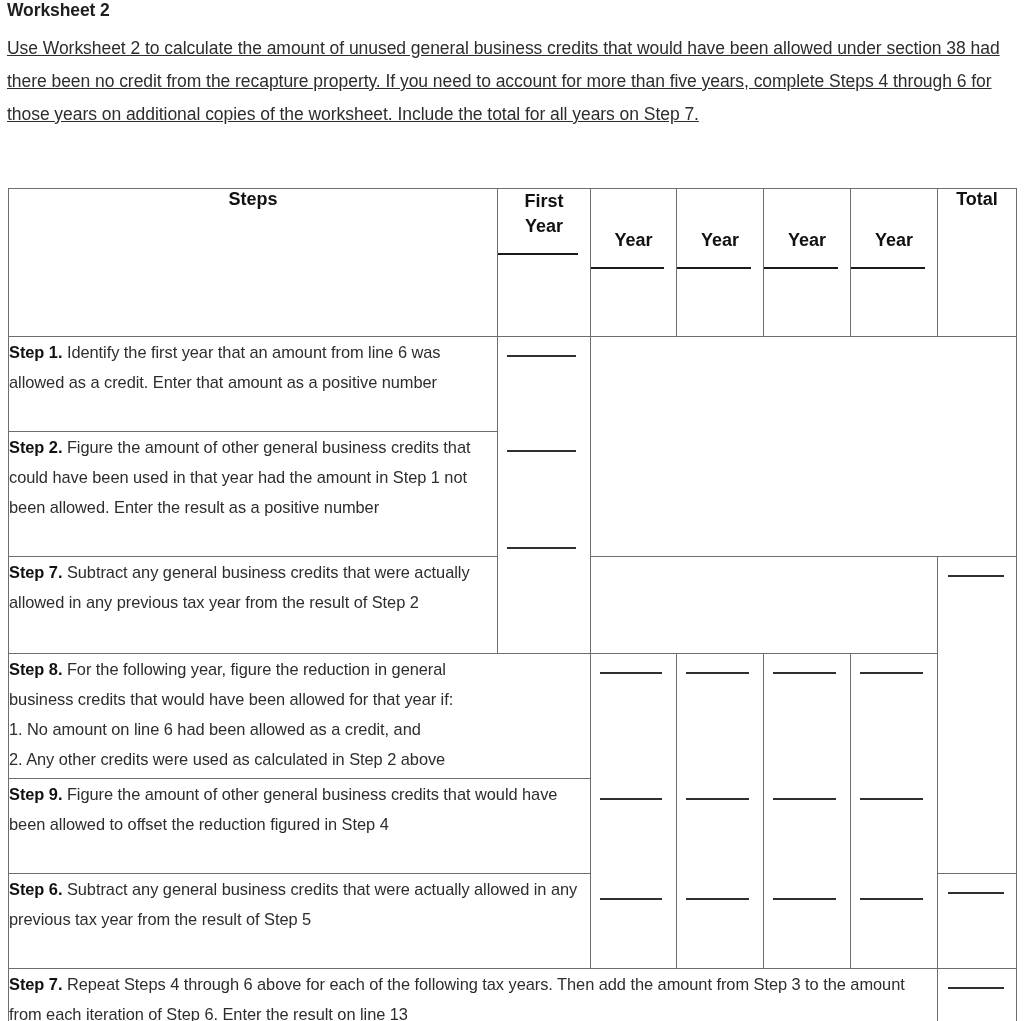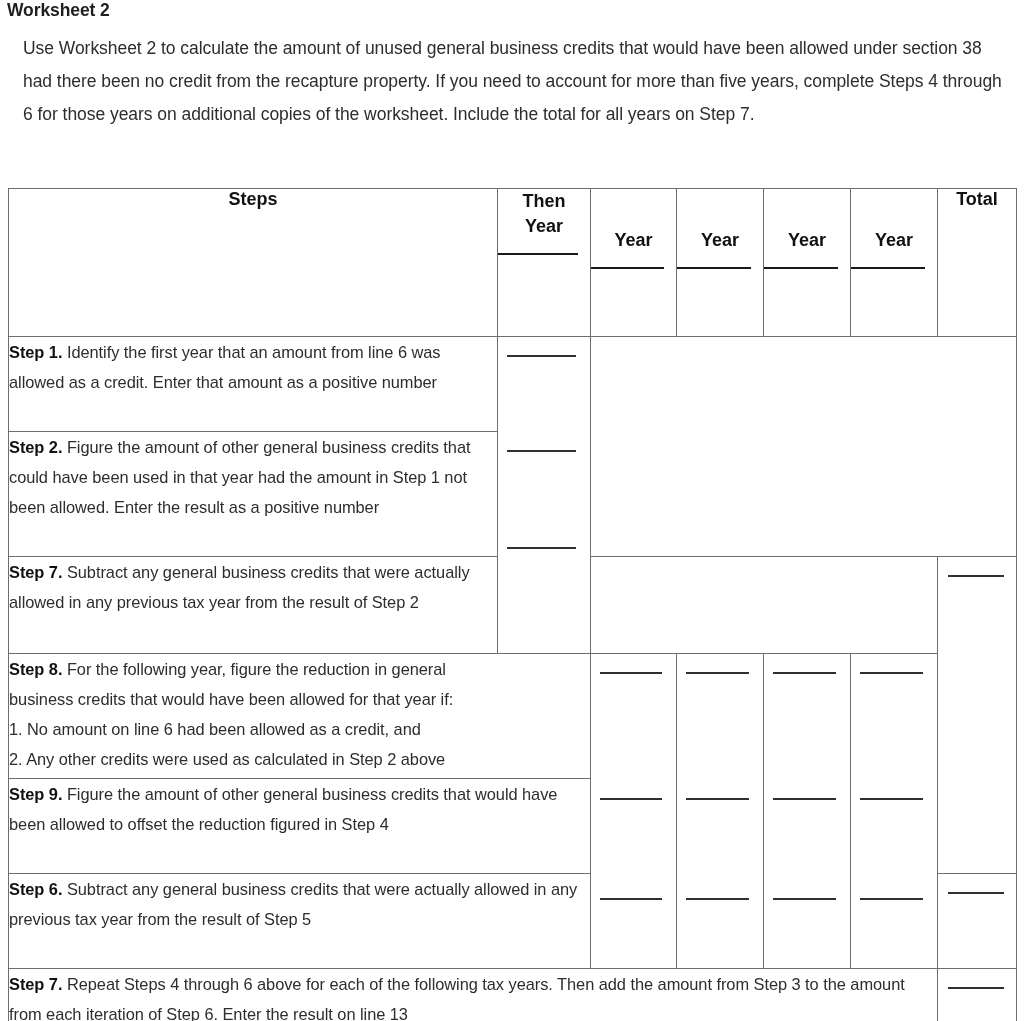--- a/index.html
+++ b/index.html
@@ -30,22 +30,23 @@
     color: #1f1f1f;
     margin: 0;
     padding: 0 0 0 7px;
     letter-spacing: -0.1px;
   }
   .ws-intro {
     font-size: 17.5px;
     line-height: 33px;
     color: #2d2d2d;
     margin: 0;
-    padding: 11px 10px 0 23px;
+    padding: 11px 10px 0 7px;
     letter-spacing: -0.05px;
+    text-decoration: underline;
   }
 
   
   .ws-table-wrap {
     position: absolute;
     left: 8px;
     top: 188px;
     width: 1008px;
   }
   table.ws {
@@ -155,21 +156,21 @@
         <col style="width:87px">
         <col style="width:79px">
       </colgroup>
 
       <tbody>
           <tr>
         <th class="hdr hdr-steps">
           <span>Steps</span>
         </th>
         <th class="hdr hdr-year">
-          <span>Then</span><br>
+          <span>First</span><br>
           <span>Year</span>
           <span class="yr-rule"></span>
         </th>
         <th class="hdr hdr-year" style="padding-top:39px">
           <span>Year</span>
           <span class="yr-rule"></span>
         </th>
         <th class="hdr hdr-year" style="padding-top:39px">
           <span>Year</span>
           <span class="yr-rule"></span>

